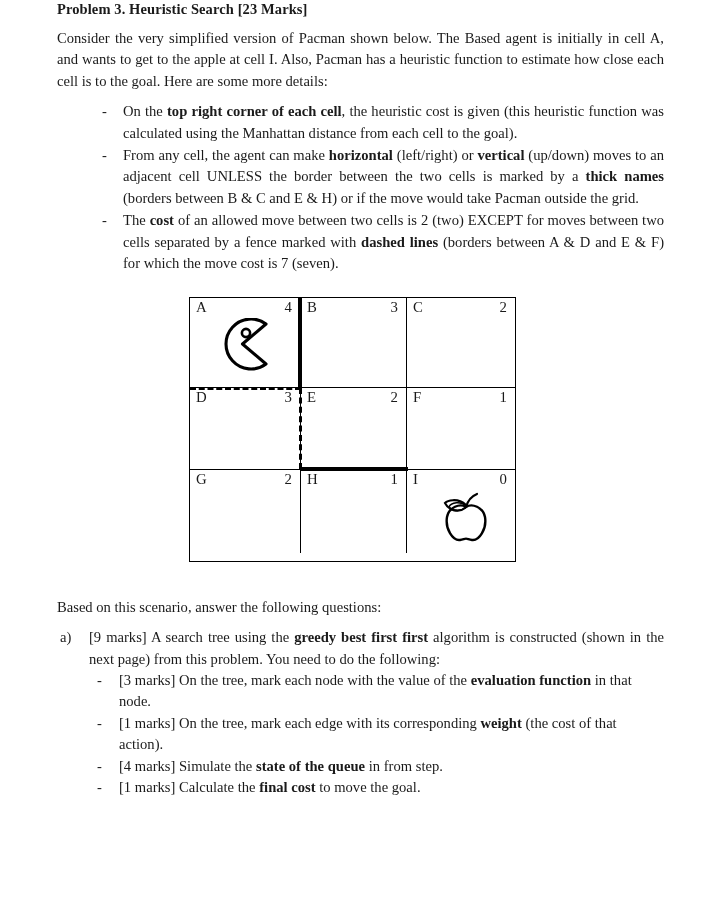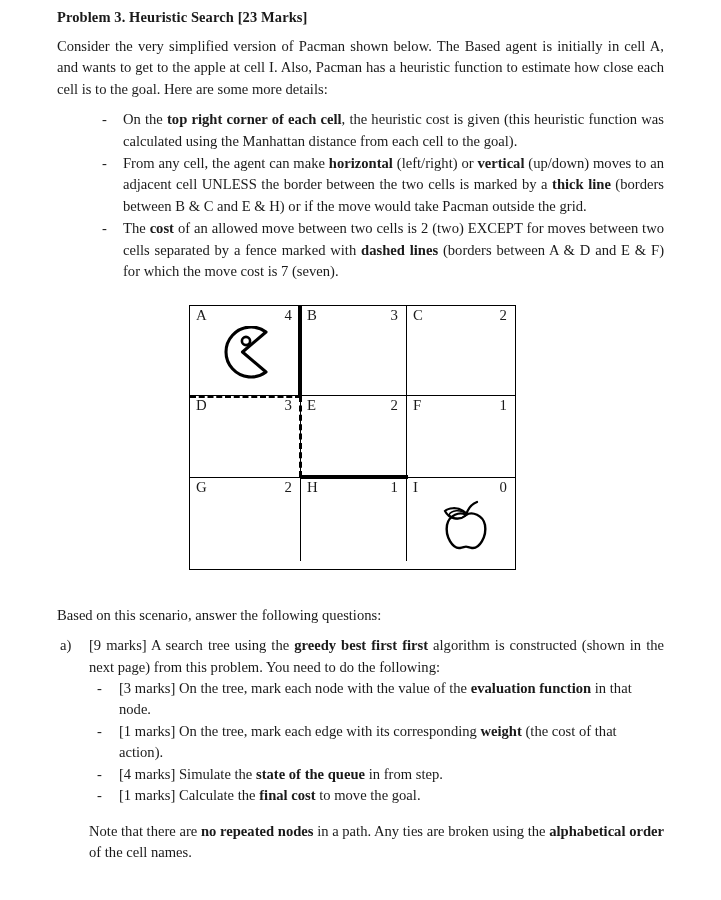--- a/index.html
+++ b/index.html
@@ -15,21 +15,21 @@
     font-family: "Liberation Serif", "DejaVu Serif", serif;
     color: #1a1a1a;
     overflow: hidden;
   }
 
   .page {
     position: absolute;
     left: 0; top: 0;
     width: 721px;
     height: 872px;
-    padding: 8px 57px 0 57px;
+    padding: 0 57px 0 57px;
   }
 
   h1.problem-title {
     font-size: 14.5px;
     font-weight: bold;
     margin: 0 0 9px 0;
     letter-spacing: 0.1px;
     line-height: 1.3;
   }
 
@@ -198,21 +198,21 @@
 
   <p class="body-text">Consider the very simplified version of Pacman shown below. The Based agent is initially in cell A, and wants to get to the apple at cell I. Also, Pacman has a heuristic function to estimate how close each cell is to the goal. Here are some more details:</p>
 
   <ul class="bullet-list top-list">
     <li>
       <span class="dash-marker">-</span>
       <span>On the </span><b>top right corner of each cell</b><span>, the heuristic cost is given (this heuristic function was calculated using the Manhattan distance from each cell to the goal).</span>
     </li>
     <li>
       <span class="dash-marker">-</span>
-      <span>From any cell, the agent can make </span><b>horizontal</b><span> (left/right) or </span><b>vertical</b><span> (up/down) moves to an adjacent cell UNLESS the border between the two cells is marked by a </span><b>thick line</b><span> (borders between B &amp; C and E &amp; H) or if the move would take Pacman outside the grid.</span>
+      <span>From any cell, the agent can make </span><b>horizontal</b><span> (left/right) or </span><b>vertical</b><span> (up/down) moves to an adjacent cell UNLESS the border between the two cells is marked by a </span><b>thick names</b><span> (borders between B &amp; C and E &amp; H) or if the move would take Pacman outside the grid.</span>
     </li>
     <li>
       <span class="dash-marker">-</span>
       <span>The </span><b>cost</b><span> of an allowed move between two cells is 2 (two) EXCEPT for moves between two cells separated by a fence marked with </span><b>dashed lines</b><span> (borders between A &amp; D and E &amp; F) for which the move cost is 7 (seven).</span>
     </li>
   </ul>
 
   <div class="grid-wrap">
     <div class="grid">
 
@@ -305,18 +305,15 @@
             <span>[4 marks] Simulate the </span><b>state of the queue</b><span> in from step.</span>
           </li>
           <li>
             <span class="dash-marker">-</span>
             <span>[1 marks] Calculate the </span><b>final cost</b><span> to move the goal.</span>
           </li>
         </ul>
       </li>
     </ol>
 
-    <p class="note-para">
-      <span>Note that there are </span><b>no repeated nodes</b><span> in a path. Any ties are broken using the </span><b>alphabetical order</b><span> of the cell names.</span>
-    </p>
   </div>
 
 </div>
 
 </body></html>

